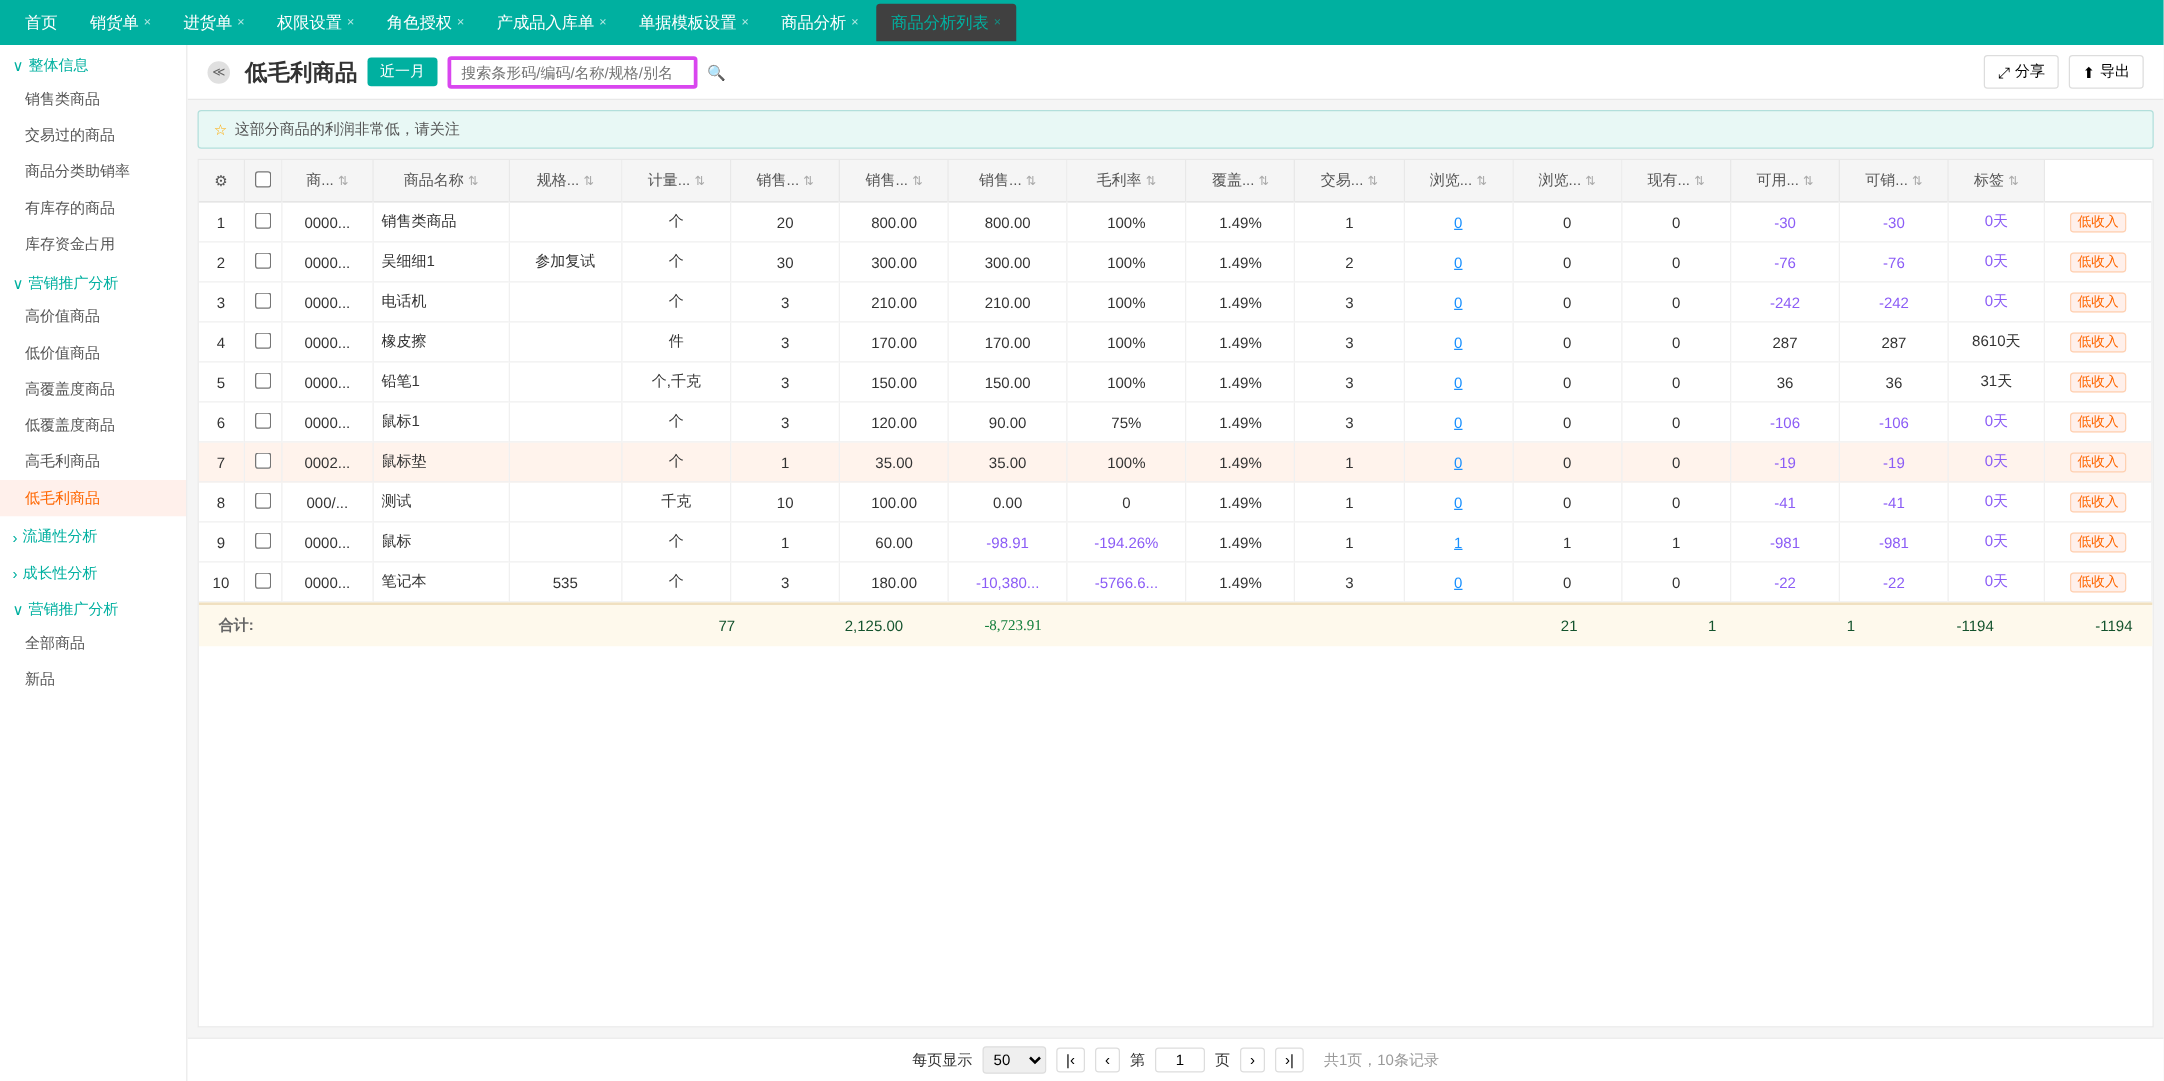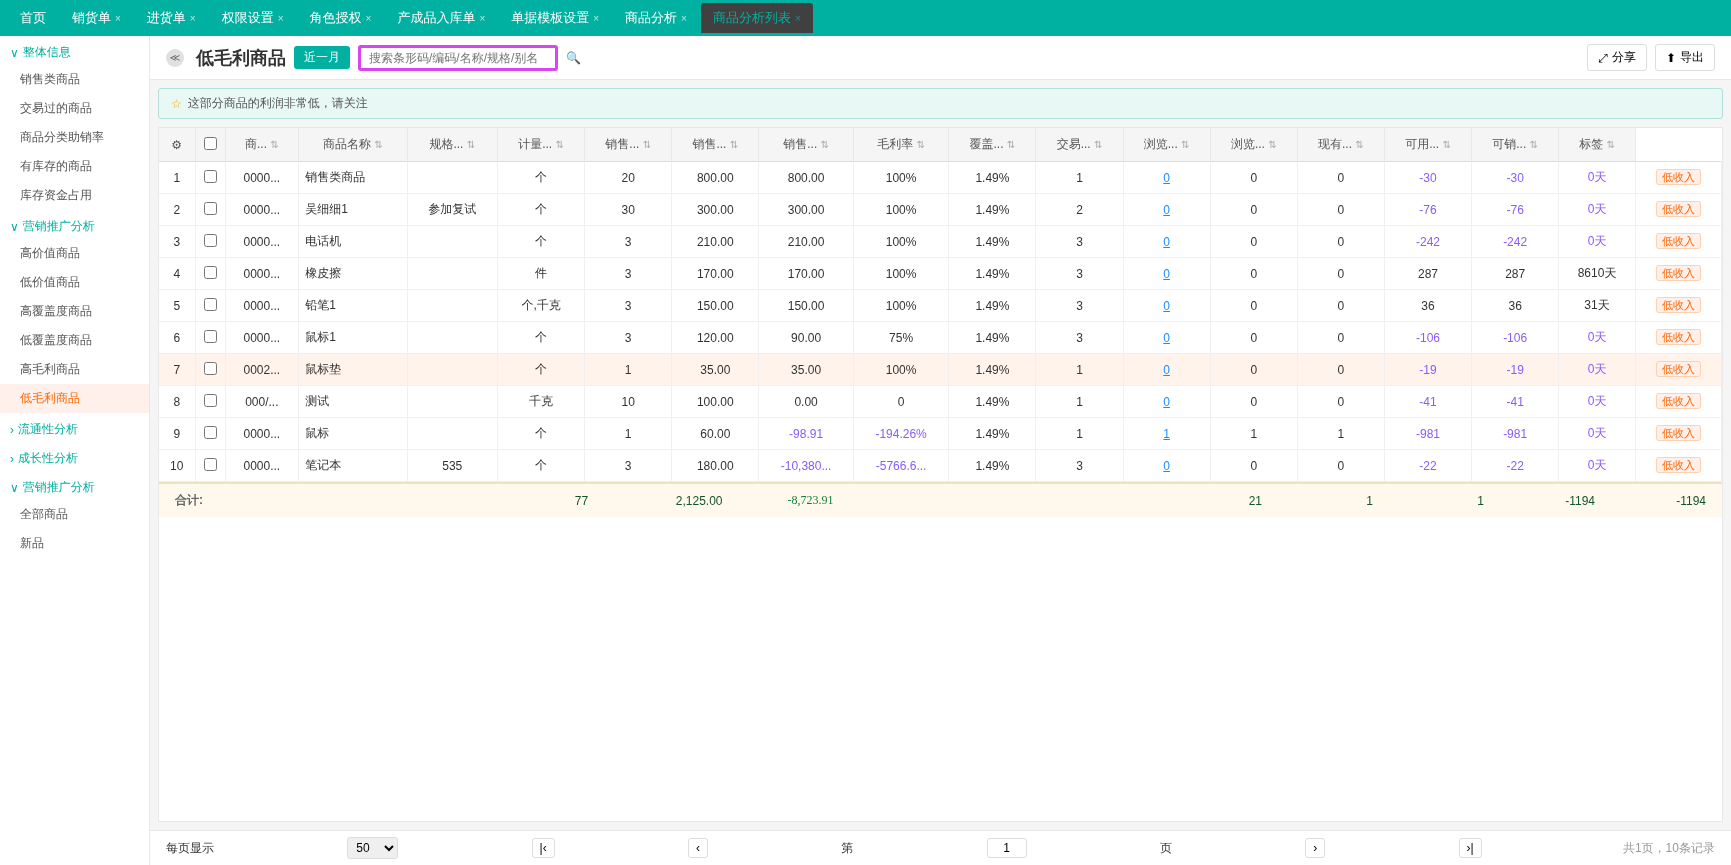--- a/index.html
+++ b/index.html
@@ -189,21 +189,21 @@
     .footer-label { color: #666; font-weight: bold; }
     .footer-value { color: #14532d; min-width: 80px; text-align: right; }
 
     
     .pagination-bar {
       background: #fff;
       border-top: 1px solid #e8e8e8;
       padding: 6px 16px;
       display: flex;
       align-items: center;
-      justify-content: space-between;
+      justify-content: center;
       gap: 8px;
       font-size: 12px;
     }
     .page-size-select {
       border: 1px solid #ddd;
       border-radius: 3px;
       padding: 2px 4px;
       font-size: 12px;
     }
     .page-btn {

